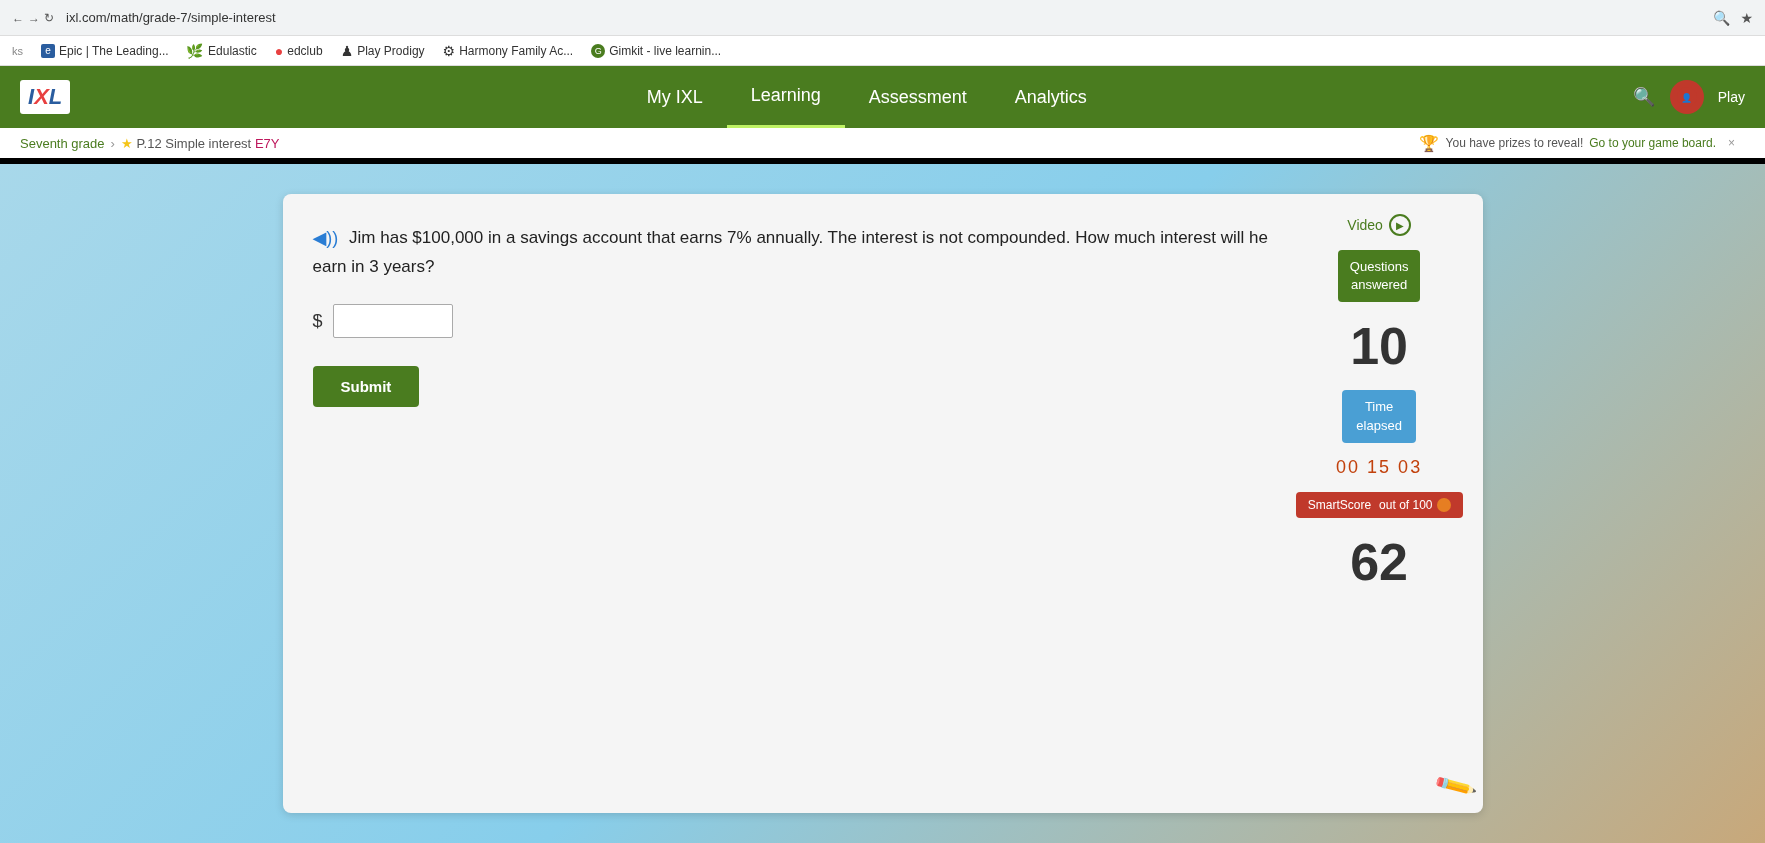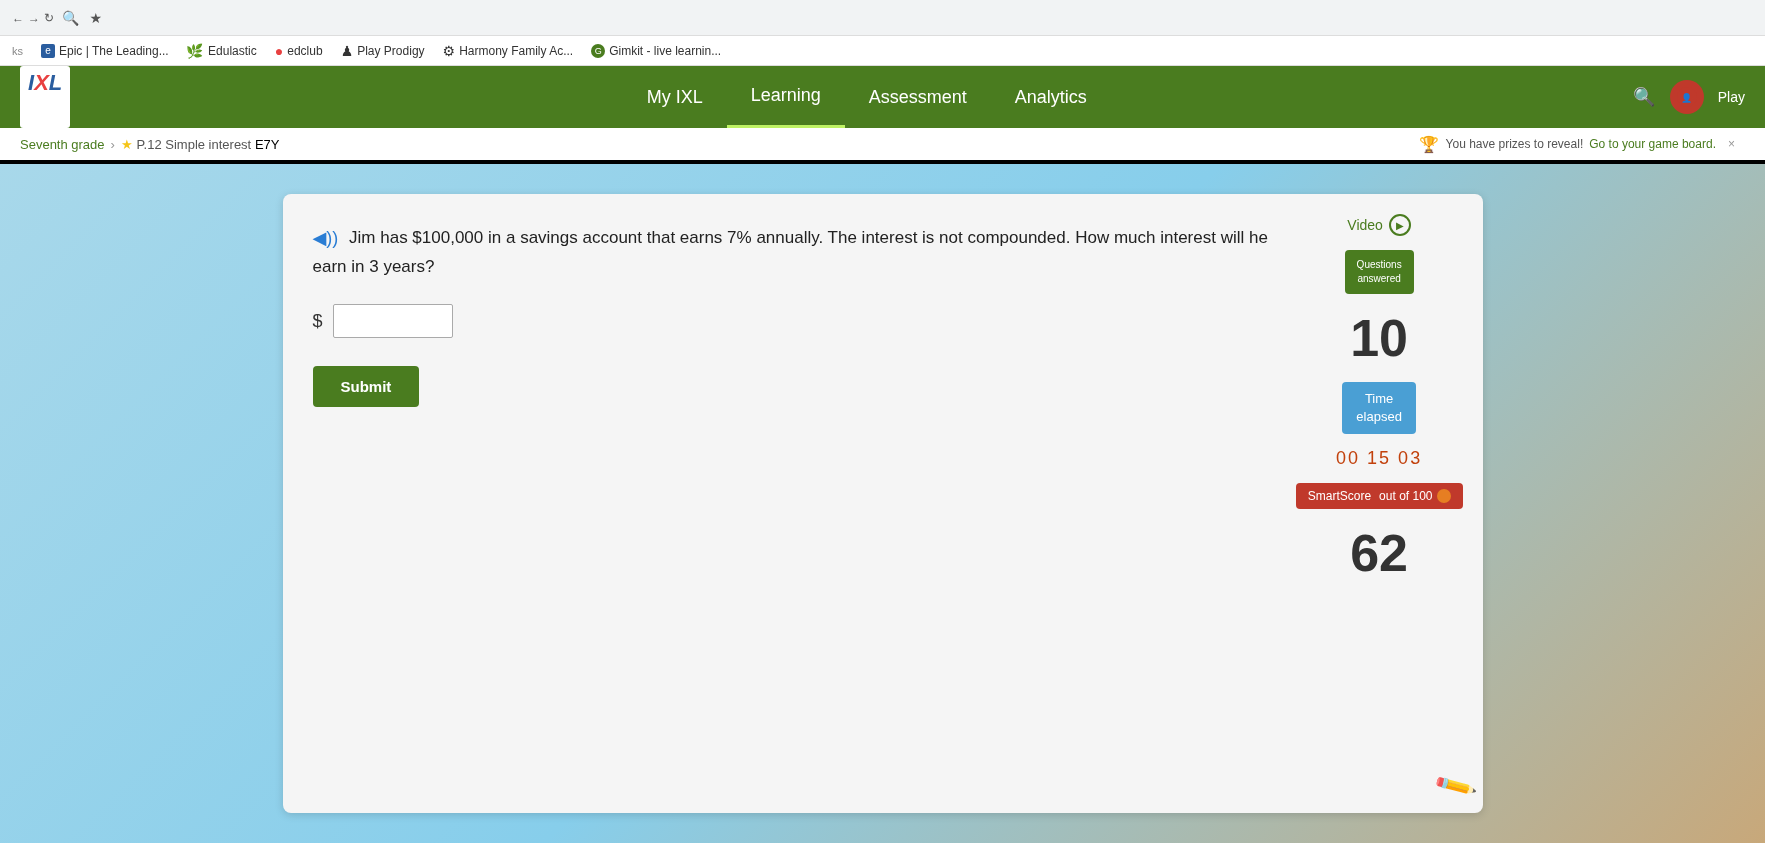--- a/index.html
+++ b/index.html
@@ -65,20 +65,21 @@
       height: 14px;
       border-radius: 2px;
       display: inline-block;
     }
 
     
     .ixl-header {
       background: #4a7c1f;
       height: 62px;
       display: flex;
+      align-items: center;
       padding: 0 20px;
       gap: 0;
     }
     .ixl-logo {
       background: #fff;
       color: #2a5d9f;
       font-weight: 900;
       font-size: 22px;
       padding: 4px 8px;
       border-radius: 3px;
@@ -138,21 +139,21 @@
 
     
     .breadcrumb-bar {
       background: #fff;
       height: 36px;
       display: flex;
       align-items: center;
       padding: 0 20px;
       font-size: 13px;
       color: #555;
-      border-bottom: 4px solid #000000;
+      border-bottom: 6px solid #000000;
       position: relative;
     }
     .breadcrumb-bar a {
       color: #4a7c1f;
       text-decoration: none;
     }
     .breadcrumb-chevron {
       margin: 0 6px;
       color: #999;
     }
@@ -234,21 +235,21 @@
       font-size: 10px;
       color: #4a7c1f;
     }
 
     .questions-btn {
       background: #4a7c1f;
       color: #fff;
       border-radius: 4px;
       padding: 8px 12px;
       text-align: center;
-      font-size: 10px;
+      font-size: 13px;
       line-height: 1.4;
       cursor: pointer;
     }
 
     .score-number {
       font-size: 52px;
       font-weight: bold;
       color: #333;
       text-align: left;
     }
@@ -372,20 +373,21 @@
   </style>
 </head>
 <body>
 
 <div class="browser-bar">
   <div class="browser-bar-icons">
     <span>←</span>
     <span>→</span>
     <span>↻</span>
   </div>
+  <div class="url-bar">ixl.com/math/grade-7/simple-interest</div>
   <div class="browser-action-icons">
     <span>🔍</span>
     <span>★</span>
   </div>
 </div>
 
 <div class="bookmarks-bar">
   <div class="bookmark-item">
     <span style="font-size:11px;color:#888;">ks</span>
   </div>
@@ -436,21 +438,21 @@
     <span class="user-name">Play</span>
   </div>
 </div>
 
 <div class="breadcrumb-bar">
   <a href="#">Seventh grade</a>
   <span class="breadcrumb-chevron">›</span>
   <span class="breadcrumb-star">★</span>
   <span>P.12 Simple interest</span>
   &nbsp;
-  <span style="color:#000000;">E7Y</span>
+  <span style="color:#be185d;">E7Y</span>
 
   <div class="prizes-notice">
     <span class="prize-icon">🏆</span>
     <span>You have prizes to reveal!</span>
     <a href="#" class="prizes-link">Go to your game board.</a>
     <span class="close-x">×</span>
   </div>
 </div>
 
 <div class="main-bg">

